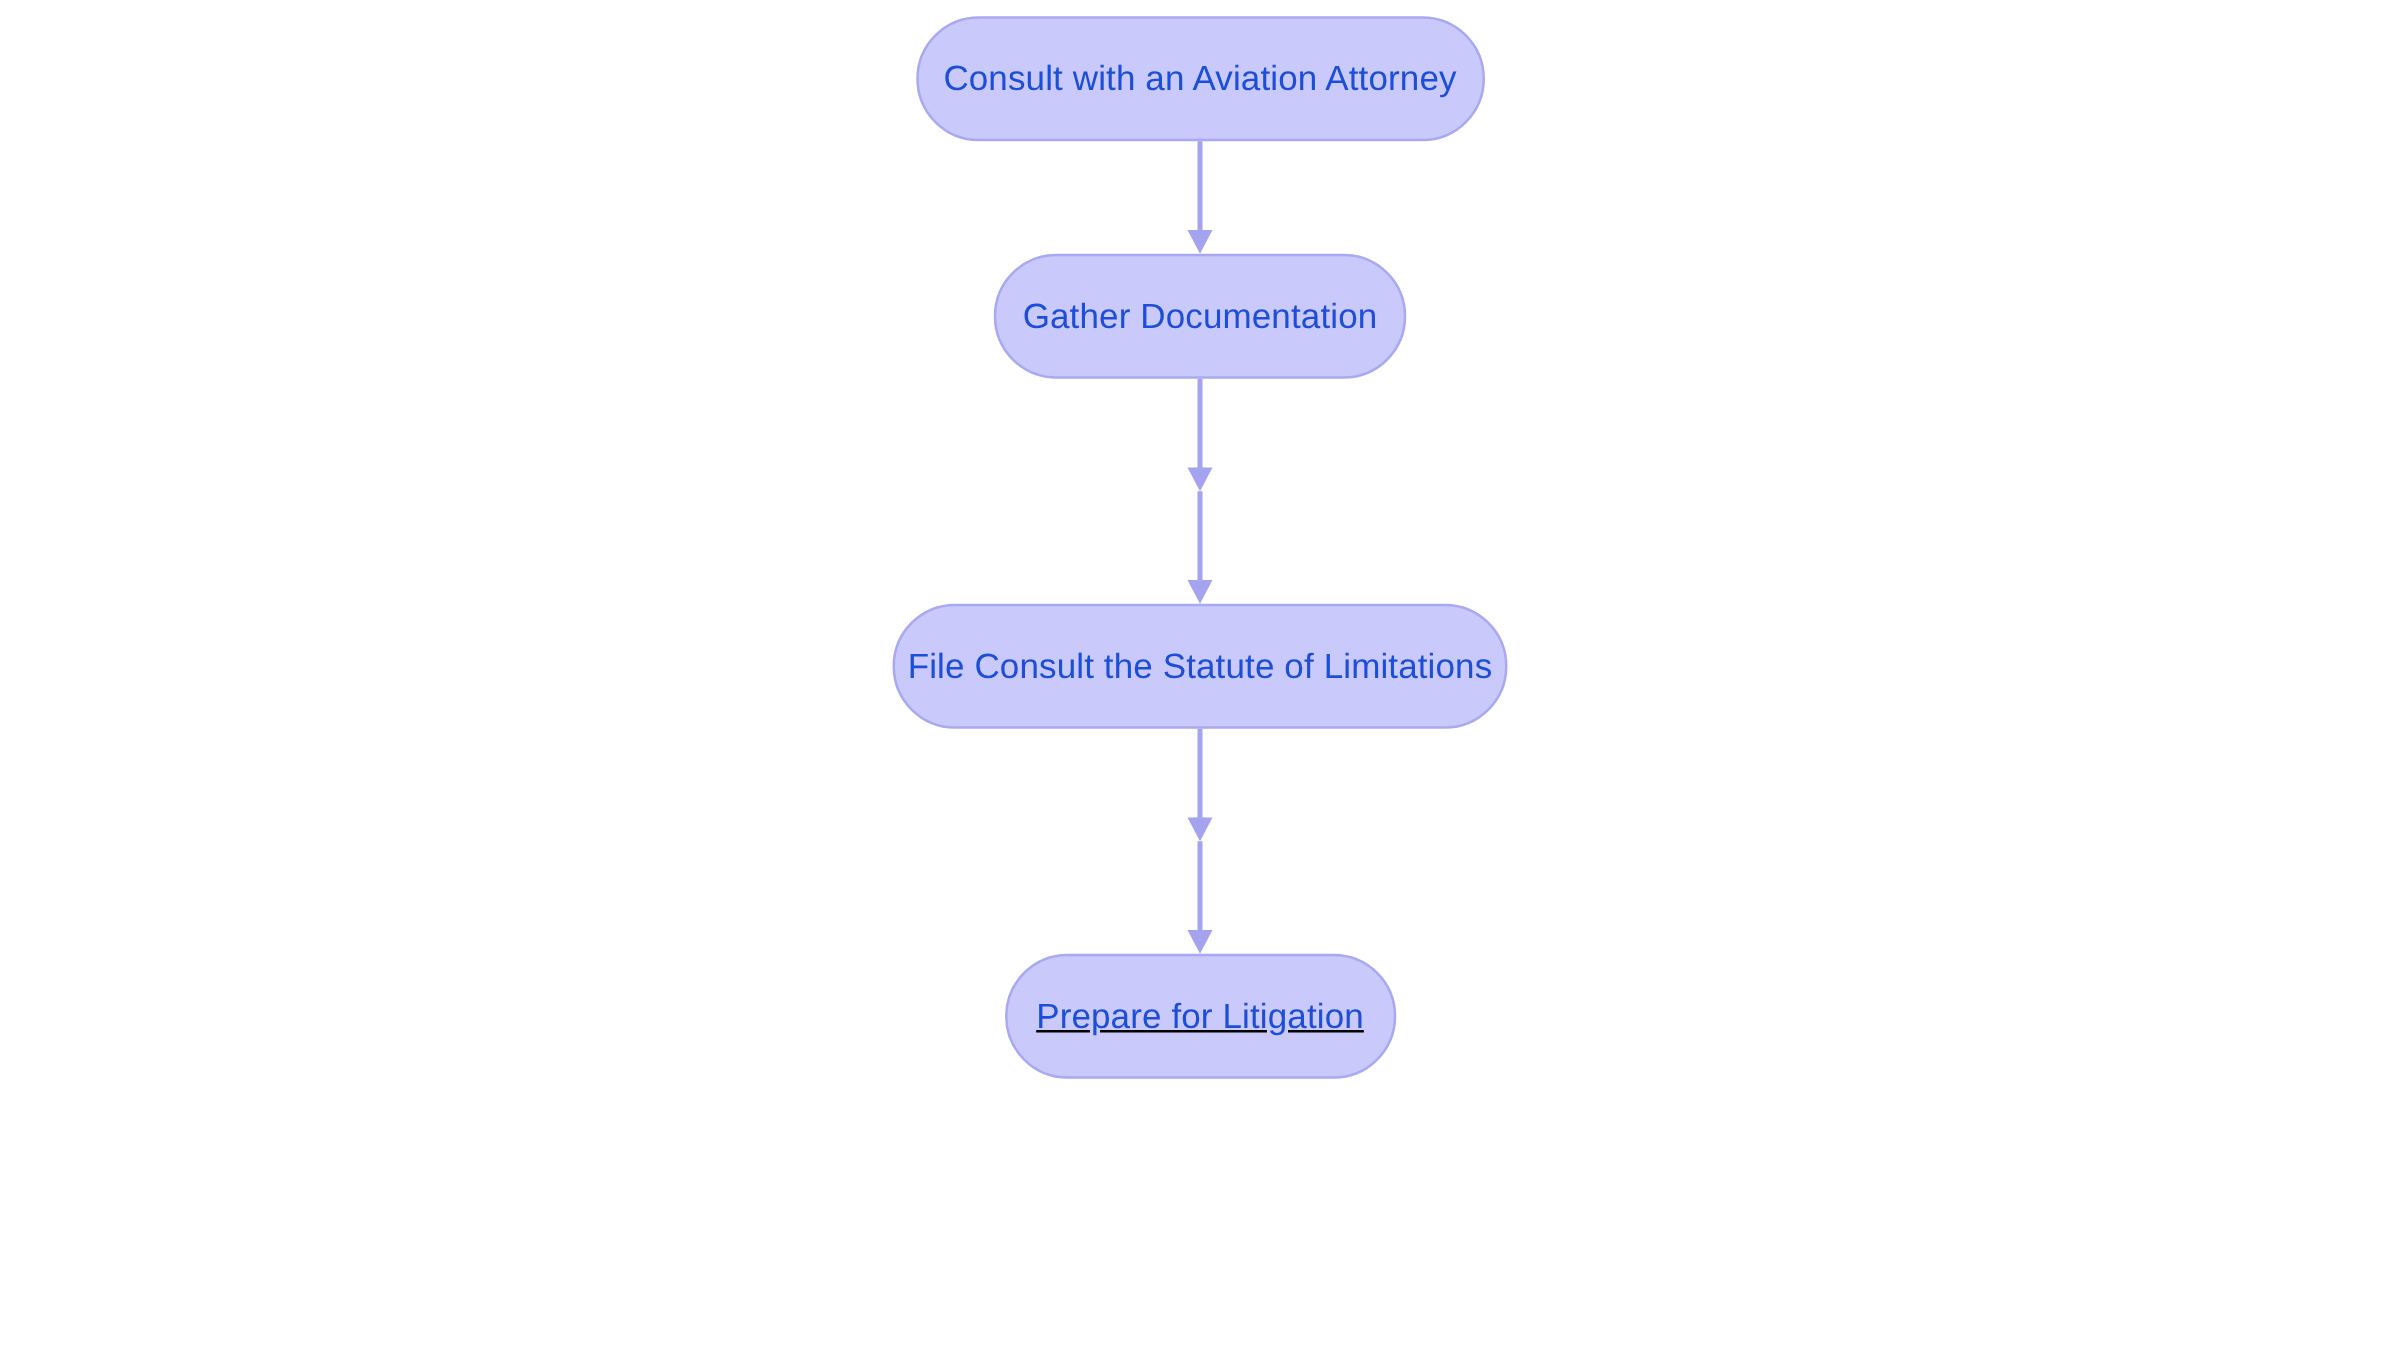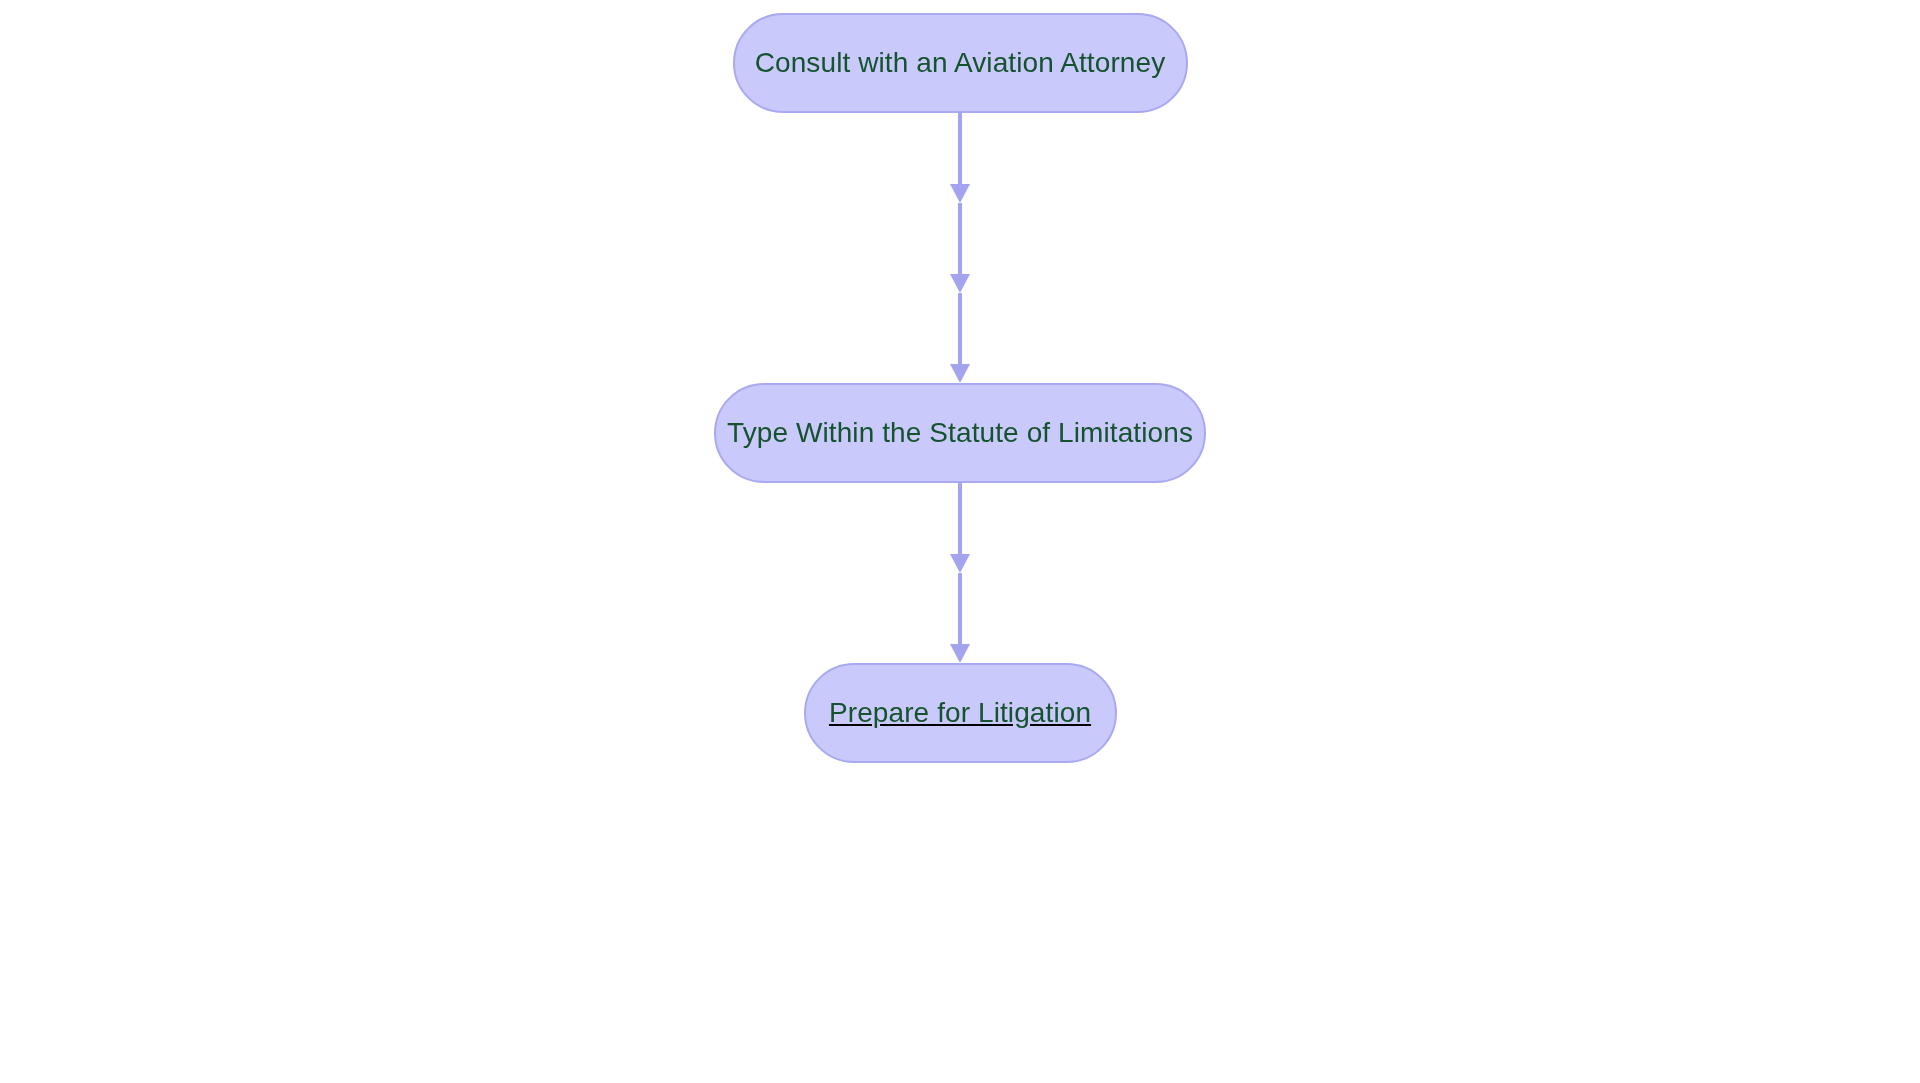--- a/index.html
+++ b/index.html
@@ -43,21 +43,21 @@
     height: 100px;
     border-radius: 50px;
     background: #c9c9fb;
     border: 2px solid #a9a9f2;
     display: flex;
     align-items: center;
     justify-content: center;
     flex: 0 0 auto;
   }
   .flow-node-label {
-    color: #14532d;
+    color: #1d4ed8;
     font-size: 28px;
     font-weight: 400;
     line-height: 1;
     letter-spacing: 0.1px;
     white-space: nowrap;
     padding: 0 36px;
     font-family: "Liberation Sans", "DejaVu Sans", sans-serif;
   }
 
   
@@ -82,30 +82,33 @@
 
 <div id="flowchart-canvas">
   <div class="flow-stack">
       <div class="flow-node" style="width: 455px;">
         <span class="flow-node-label">Consult with an Aviation Attorney</span>
       </div>
       <svg class="flow-connector" viewBox="0 0 24 90" width="24" height="90">
         <line class="connector-line" x1="12" y1="0" x2="12" y2="72"></line>
         <polygon class="connector-head" points="2,71 22,71 12,90"></polygon>
       </svg>
+      <div class="flow-node" style="width: 330px;">
+        <span class="flow-node-label">Gather Documentation</span>
+      </div>
       <svg class="flow-connector" viewBox="0 0 24 90" width="24" height="90">
         <line class="connector-line" x1="12" y1="0" x2="12" y2="72"></line>
         <polygon class="connector-head" points="2,71 22,71 12,90"></polygon>
       </svg>
       <svg class="flow-connector" viewBox="0 0 24 90" width="24" height="90">
         <line class="connector-line" x1="12" y1="0" x2="12" y2="72"></line>
         <polygon class="connector-head" points="2,71 22,71 12,90"></polygon>
       </svg>
       <div class="flow-node" style="width: 492px;">
-        <span class="flow-node-label">Type Within the Statute of Limitations</span>
+        <span class="flow-node-label">File Consult the Statute of Limitations</span>
       </div>
       <svg class="flow-connector" viewBox="0 0 24 90" width="24" height="90">
         <line class="connector-line" x1="12" y1="0" x2="12" y2="72"></line>
         <polygon class="connector-head" points="2,71 22,71 12,90"></polygon>
       </svg>
       <svg class="flow-connector" viewBox="0 0 24 90" width="24" height="90">
         <line class="connector-line" x1="12" y1="0" x2="12" y2="72"></line>
         <polygon class="connector-head" points="2,71 22,71 12,90"></polygon>
       </svg>
       <div class="flow-node" style="width: 313px; text-decoration: underline;">

